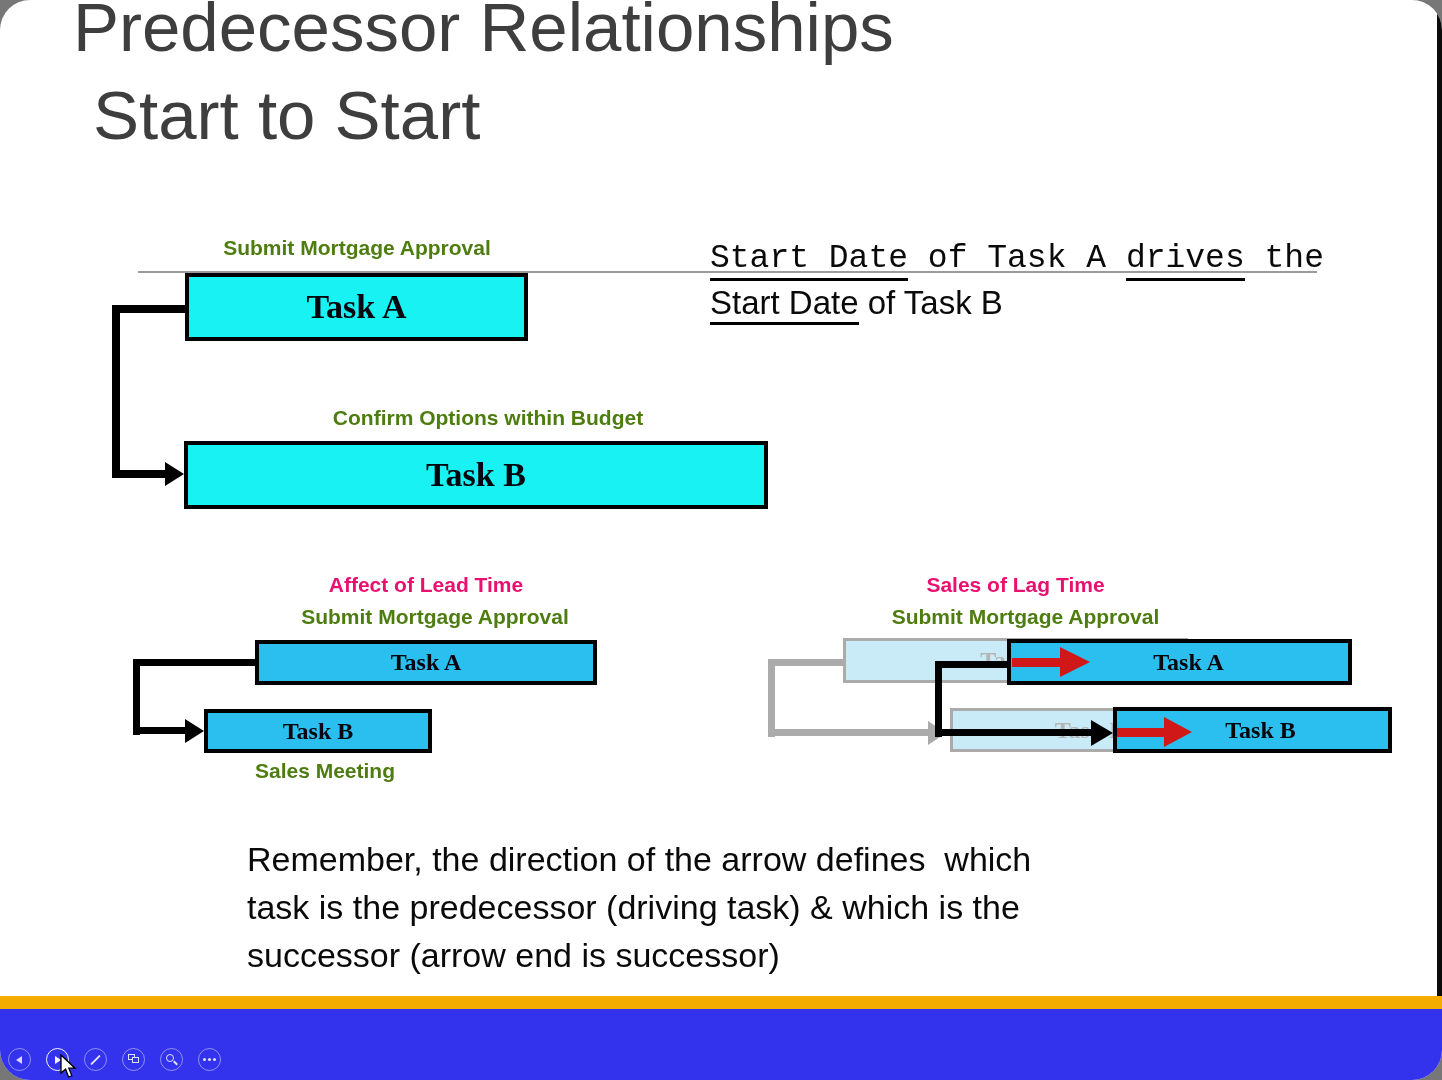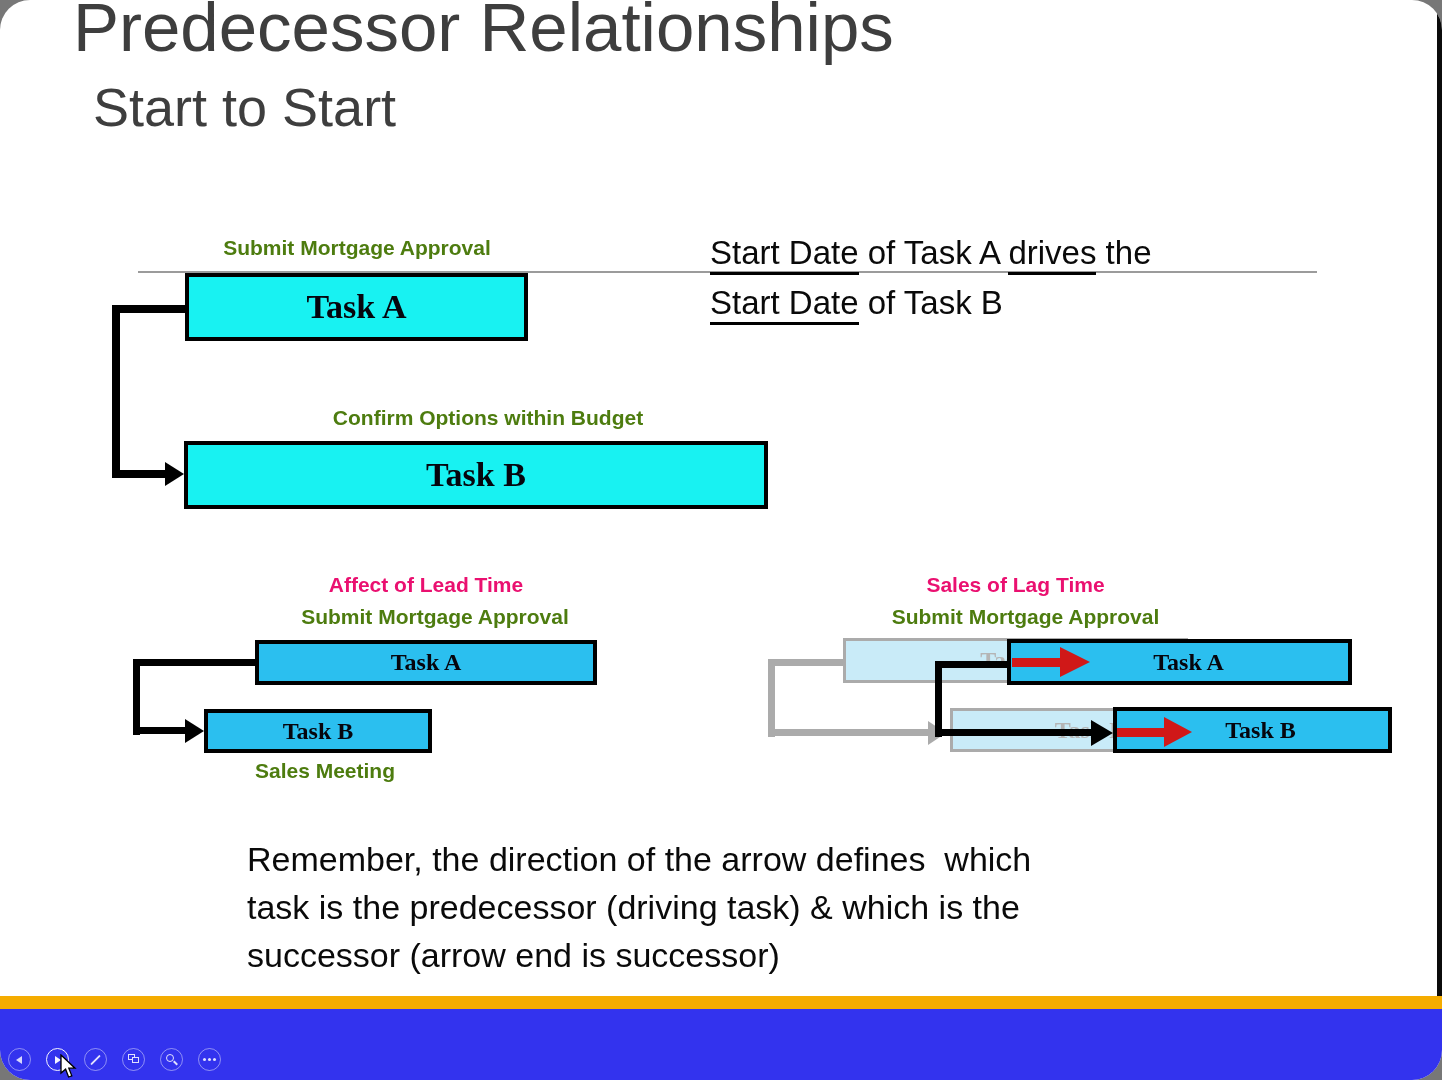--- a/index.html
+++ b/index.html
@@ -3,21 +3,21 @@
 <meta charset="utf-8">
 <style>
   html,body{margin:0;padding:0;background:#777;}
   #stage{position:relative;width:1442px;height:1080px;background:#ffffff;overflow:hidden;
          font-family:"Liberation Sans",sans-serif;border-radius:30px;}
   .abs{position:absolute;box-sizing:border-box;}
 
   
   .title-line{color:#3e3e3e;font-weight:300;white-space:pre;}
   #title1{left:73px;top:-12px;font-size:69px;}
-  #title2{left:93px;top:76px;font-size:54px;}
+  #title2{left:93px;top:76px;font-size:69px;}
 
   
   #rule{left:138px;top:271px;width:1179px;height:2px;background:#9b9b9b;z-index:1;}
 
   
   .caption{font-weight:bold;font-size:21px;color:#4d7c0f;text-align:center;white-space:pre;z-index:2;}
   .pink-title{font-weight:bold;font-size:21px;color:#ea1070;text-align:center;white-space:pre;z-index:2;}
 
   
   .task-box{display:flex;align-items:center;justify-content:center;
@@ -85,21 +85,21 @@
   <div class="abs caption" style="left:196px;top:406px;width:584px;">Confirm Options within Budget</div>
   <div class="abs task-box cyan toplbl z2" style="left:184px;top:441px;width:584px;height:68px;">
     <span>Task B</span>
   </div>
 
   <div class="abs seg-k z2" style="left:112px;top:305px;width:73px;height:8px;"></div>
   <div class="abs seg-k z2" style="left:112px;top:305px;width:8px;height:173px;"></div>
   <div class="abs seg-k z2" style="left:112px;top:470px;width:55px;height:8px;"></div>
   <div class="abs ah z2" style="left:165px;top:462px;border-top:12px solid transparent;border-bottom:12px solid transparent;border-left:19px solid #000;"></div>
 
-  <div class="abs big-text" style="left:710px;top:234px;"><span class="uline">Start Date</span><span> of Task A </span><span class="uline">drives</span><span> the</span></div>
+  <div class="abs big-text" style="left:710px;top:240px;font-family:Liberation Mono, monospace;"><span class="uline">Start Date</span><span> of Task A </span><span class="uline">drives</span><span> the</span></div>
   <div class="abs big-text" style="left:710px;top:284px;"><span class="uline">Start Date</span><span> of Task B</span></div>
 
   <div class="abs pink-title" style="left:255px;top:573px;width:342px;">Affect of Lead Time</div>
   <div class="abs caption" style="left:264px;top:605px;width:342px;">Submit Mortgage Approval</div>
   <div class="abs task-box sky smalllbl z2" style="left:255px;top:640px;width:342px;height:45px;">
     <span>Task A</span>
   </div>
   <div class="abs task-box sky smalllbl z2" style="left:204px;top:709px;width:228px;height:44px;">
     <span>Task B</span>
   </div>

